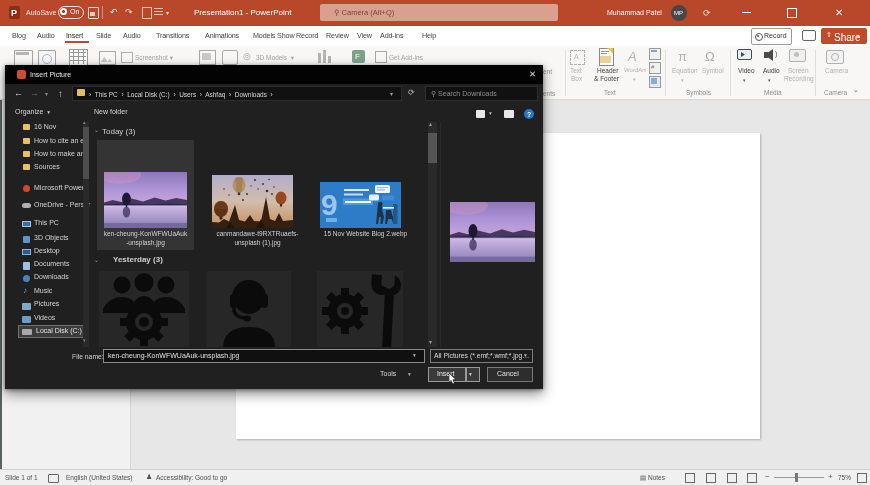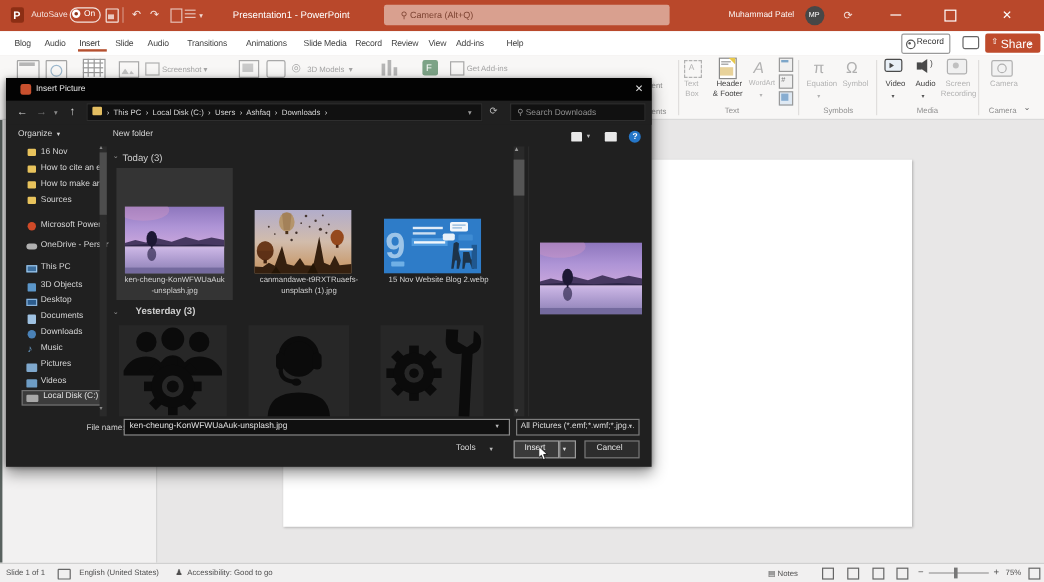--- a/index.html
+++ b/index.html
@@ -45,21 +45,21 @@
 
   <div class="a" style="left:0;top:26px;width:870px;height:20px;background:#ffffff;"></div>
   <div class="tx" style="left:12px;top:31px;font-size:7.2px;letter-spacing:-0.15px;color:#454545;">Blog</div>
   <div class="tx" style="left:37px;top:31px;font-size:7.2px;letter-spacing:-0.15px;color:#454545;">Audio</div>
   <div class="tx" style="left:66px;top:31px;font-size:7.2px;letter-spacing:-0.15px;color:#333;">Insert</div>
   <div class="a" style="left:65px;top:41px;width:24px;height:2px;background:#b5502f;"></div>
   <div class="tx" style="left:96px;top:31px;font-size:7.2px;letter-spacing:-0.15px;color:#454545;">Slide</div>
   <div class="tx" style="left:123px;top:31px;font-size:7.2px;letter-spacing:-0.15px;color:#454545;">Audio</div>
   <div class="tx" style="left:156px;top:31px;font-size:7.2px;letter-spacing:-0.15px;color:#454545;">Transitions</div>
   <div class="tx" style="left:205px;top:31px;font-size:7.2px;letter-spacing:-0.15px;color:#454545;">Animations</div>
-  <div class="tx" style="left:253px;top:31px;font-size:7.2px;letter-spacing:-0.15px;color:#454545;">Slide Media</div>
+  <div class="tx" style="left:253px;top:31px;font-size:7.2px;letter-spacing:-0.15px;color:#454545;">Models Show</div>
   <div class="tx" style="left:296px;top:31px;font-size:7.2px;letter-spacing:-0.15px;color:#454545;">Record</div>
   <div class="tx" style="left:326px;top:31px;font-size:7.2px;letter-spacing:-0.15px;color:#454545;">Review</div>
   <div class="tx" style="left:357px;top:31px;font-size:7.2px;letter-spacing:-0.15px;color:#454545;">View</div>
   <div class="tx" style="left:380px;top:31px;font-size:7.2px;letter-spacing:-0.15px;color:#454545;">Add-ins</div>
   <div class="tx" style="left:422px;top:31px;font-size:7.2px;letter-spacing:-0.15px;color:#454545;">Help</div>
 
   <div class="a" style="left:751px;top:28px;width:39px;height:15px;border:1px solid #9a9a9a;border-radius:2px;background:#fff;"></div>
   <div class="a" style="left:755px;top:33px;width:6px;height:6px;border:1px solid #555;border-radius:50%;"></div>
   <div class="a" style="left:757px;top:35px;width:2px;height:2px;background:#555;border-radius:50%;"></div>
   <div class="tx" style="left:764px;top:32px;font-size:7px;color:#333;">Record</div>

